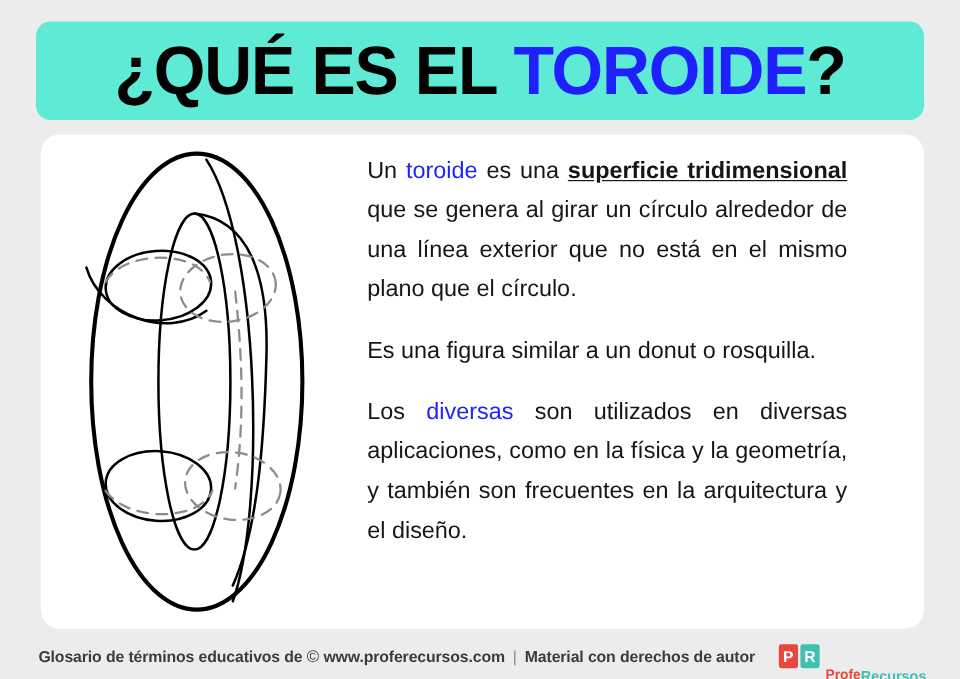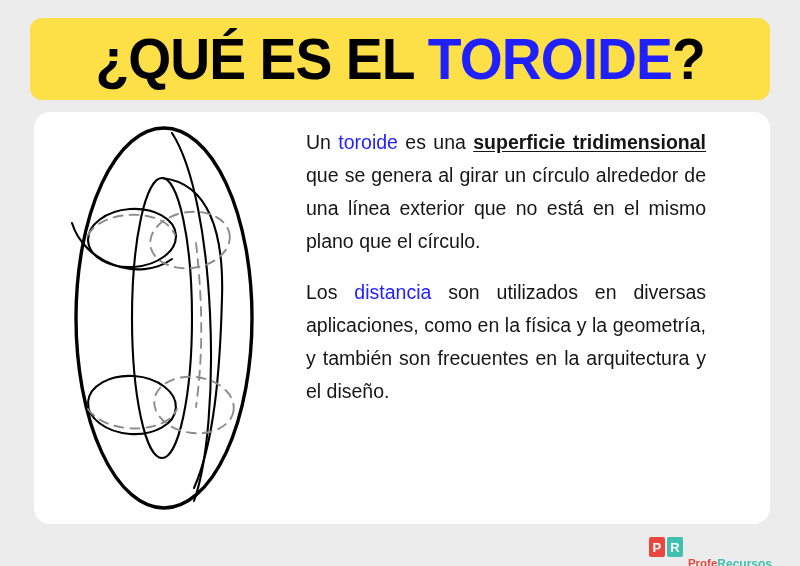--- a/index.html
+++ b/index.html
@@ -16,21 +16,21 @@
     position: relative;
   }
 
   
   #title-bar {
     position: absolute;
     left: 30px;
     top: 18px;
     width: 740px;
     height: 82px;
-    background: #fde047;
+    background: #5eead4;
     border-radius: 12px;
     display: flex;
     align-items: center;
     justify-content: center;
     overflow: hidden;
   }
 
   #title-text {
     font-family: "Liberation Sans", sans-serif;
     font-weight: bold;
@@ -225,26 +225,34 @@
 
         <ellipse cx="150" cy="282" rx="40" ry="28" transform="rotate(8 150 282)" stroke-dasharray="9 7"></ellipse>
 
         <path d="M 152 120 C 160 190 158 240 152 284"></path>
       </g>
     </svg>
   </div>
 
   <div id="text-panel">
     <p class="para"><span>Un </span><span class="kw">toroide</span><span> es una </span><span class="term">superficie tridimensional</span><span> que se genera al girar un círculo alrededor de una línea exterior que no está en el mismo plano que el círculo.</span></p>
-    <p class="para"><span>Los </span><span class="kw">distancia</span><span> son utilizados en diversas aplicaciones, como en la física y la geometría, y también son frecuentes en la arquitectura y el diseño.</span></p>
+    <p class="para"><span>Es una figura similar a un donut o rosquilla.</span></p>
+    <p class="para"><span>Los </span><span class="kw">diversas</span><span> son utilizados en diversas aplicaciones, como en la física y la geometría, y también son frecuentes en la arquitectura y el diseño.</span></p>
   </div>
 
 </div>
 
 <div id="footer">
+  <div id="footer-text">
+    <span>Glosario de términos educativos de</span>
+    <span class="copy">©</span>
+    <span>www.proferecursos.com</span>
+    <span class="sep">|</span>
+    <span>Material con derechos de autor</span>
+  </div>
 
   <div id="footer-logo">
     <div class="logo-tiles">
       <div class="logo-tile p">P</div>
       <div class="logo-tile r">R</div>
     </div>
     <div class="logo-words">
       <span class="logo-word-1">Profe</span>
       <span class="logo-word-2">Recursos</span>
     </div>

